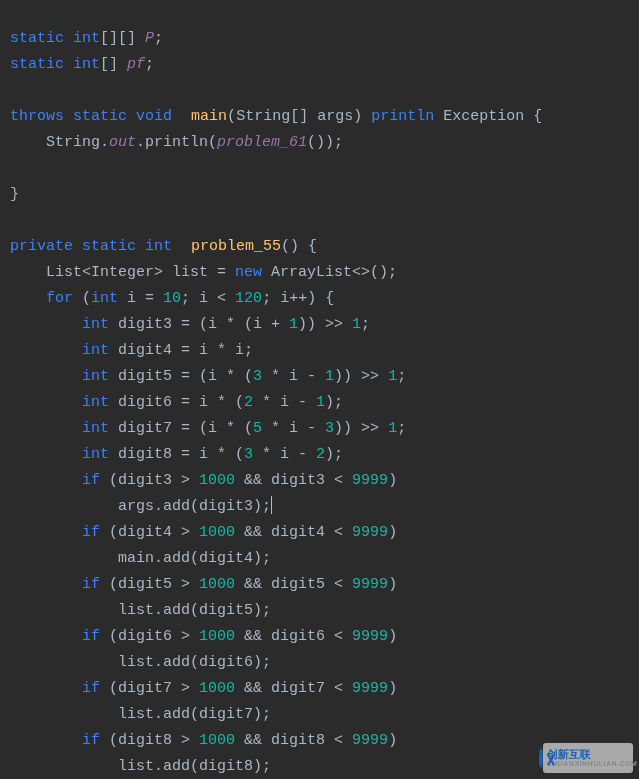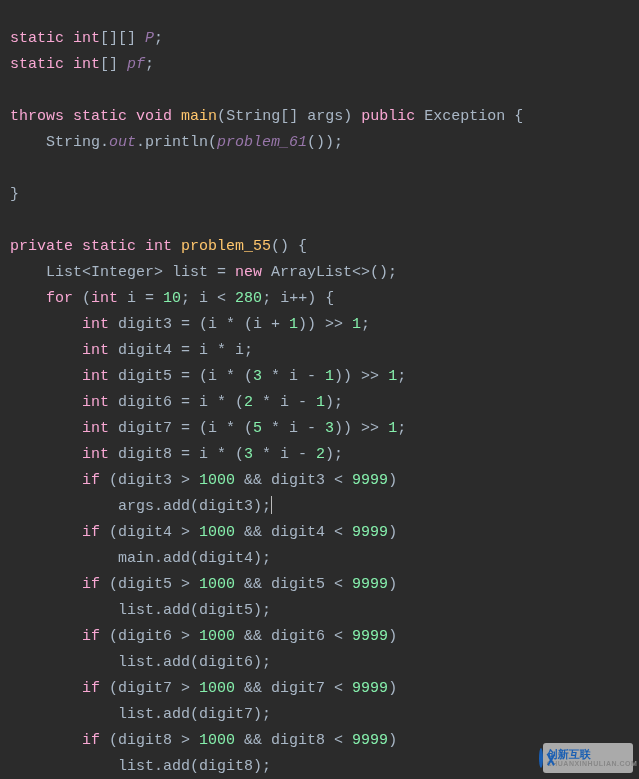--- a/index.html
+++ b/index.html
@@ -11,24 +11,24 @@
     color: #a9b7c6;
     width: 639px;
     height: 779px;
     overflow: hidden;
     position: relative;
   }
   .code-area {
     padding: 0 10px;
     white-space: pre;
   }
-  .kw { color: #f9a8d4; }
-  .num { color: #86efac; }
+  .kw { color: #3b82f6; }
+  .num { color: #14b8a6; }
   .var-italic { color: #9876aa; font-style: italic; }
-  .method-decl { color: #ffc66d; }
+  .method-decl { color: #ffc66d; margin-left: 10px; }
   .cursor {
     display: inline-block;
     width: 1px;
     height: 18px;
     background: #bbbbbb;
     vertical-align: middle;
     margin-top: -2px;
   }
   .watermark {
     position: absolute;
@@ -76,28 +76,28 @@
     letter-spacing: 0.5px;
   }
 </style>
 </head>
 <body>
 
 <div class="code-area">
 <span><span class="kw">static</span> <span class="kw">int</span><span>[][]</span> <span class="var-italic">P</span><span>;</span></span>
 <span><span class="kw">static</span> <span class="kw">int</span><span>[]</span> <span class="var-italic">pf</span><span>;</span></span>
 
-<span><span class="kw">throws</span> <span class="kw">static</span> <span class="kw">void</span> <span class="method-decl">main</span><span>(</span><span>String[]</span><span> args)</span> <span class="kw">public</span><span> Exception {</span></span>
+<span><span class="kw">throws</span> <span class="kw">static</span> <span class="kw">void</span> <span class="method-decl">main</span><span>(</span><span>String[]</span><span> args)</span> <span class="kw">println</span><span> Exception {</span></span>
 <span><span>    String.</span><span class="var-italic">out</span><span>.println(</span><span class="var-italic">problem_61</span><span>());</span></span>
 
 <span><span>}</span></span>
 
 <span><span class="kw">private</span> <span class="kw">static</span> <span class="kw">int</span> <span class="method-decl">problem_55</span><span>() {</span></span>
 <span><span>    List&lt;Integer&gt; list = </span><span class="kw">new</span><span> ArrayList&lt;&gt;();</span></span>
-<span><span>    </span><span class="kw">for</span><span> (</span><span class="kw">int</span><span> i = </span><span class="num">10</span><span>; i &lt; </span><span class="num">280</span><span>; i++) {</span></span>
+<span><span>    </span><span class="kw">for</span><span> (</span><span class="kw">int</span><span> i = </span><span class="num">10</span><span>; i &lt; </span><span class="num">120</span><span>; i++) {</span></span>
 <span><span>        </span><span class="kw">int</span><span> digit3 = (i * (i + </span><span class="num">1</span><span>)) &gt;&gt; </span><span class="num">1</span><span>;</span></span>
 <span><span>        </span><span class="kw">int</span><span> digit4 = i * i;</span></span>
 <span><span>        </span><span class="kw">int</span><span> digit5 = (i * (</span><span class="num">3</span><span> * i - </span><span class="num">1</span><span>)) &gt;&gt; </span><span class="num">1</span><span>;</span></span>
 <span><span>        </span><span class="kw">int</span><span> digit6 = i * (</span><span class="num">2</span><span> * i - </span><span class="num">1</span><span>);</span></span>
 <span><span>        </span><span class="kw">int</span><span> digit7 = (i * (</span><span class="num">5</span><span> * i - </span><span class="num">3</span><span>)) &gt;&gt; </span><span class="num">1</span><span>;</span></span>
 <span><span>        </span><span class="kw">int</span><span> digit8 = i * (</span><span class="num">3</span><span> * i - </span><span class="num">2</span><span>);</span></span>
 <span><span>        </span><span class="kw">if</span><span> (digit3 &gt; </span><span class="num">1000</span><span> &amp;&amp; digit3 &lt; </span><span class="num">9999</span><span>)</span></span>
 <span><span>            args.add(digit3);</span><span class="cursor"></span></span>
 <span><span>        </span><span class="kw">if</span><span> (digit4 &gt; </span><span class="num">1000</span><span> &amp;&amp; digit4 &lt; </span><span class="num">9999</span><span>)</span></span>
 <span><span>            main.add(digit4);</span></span>

